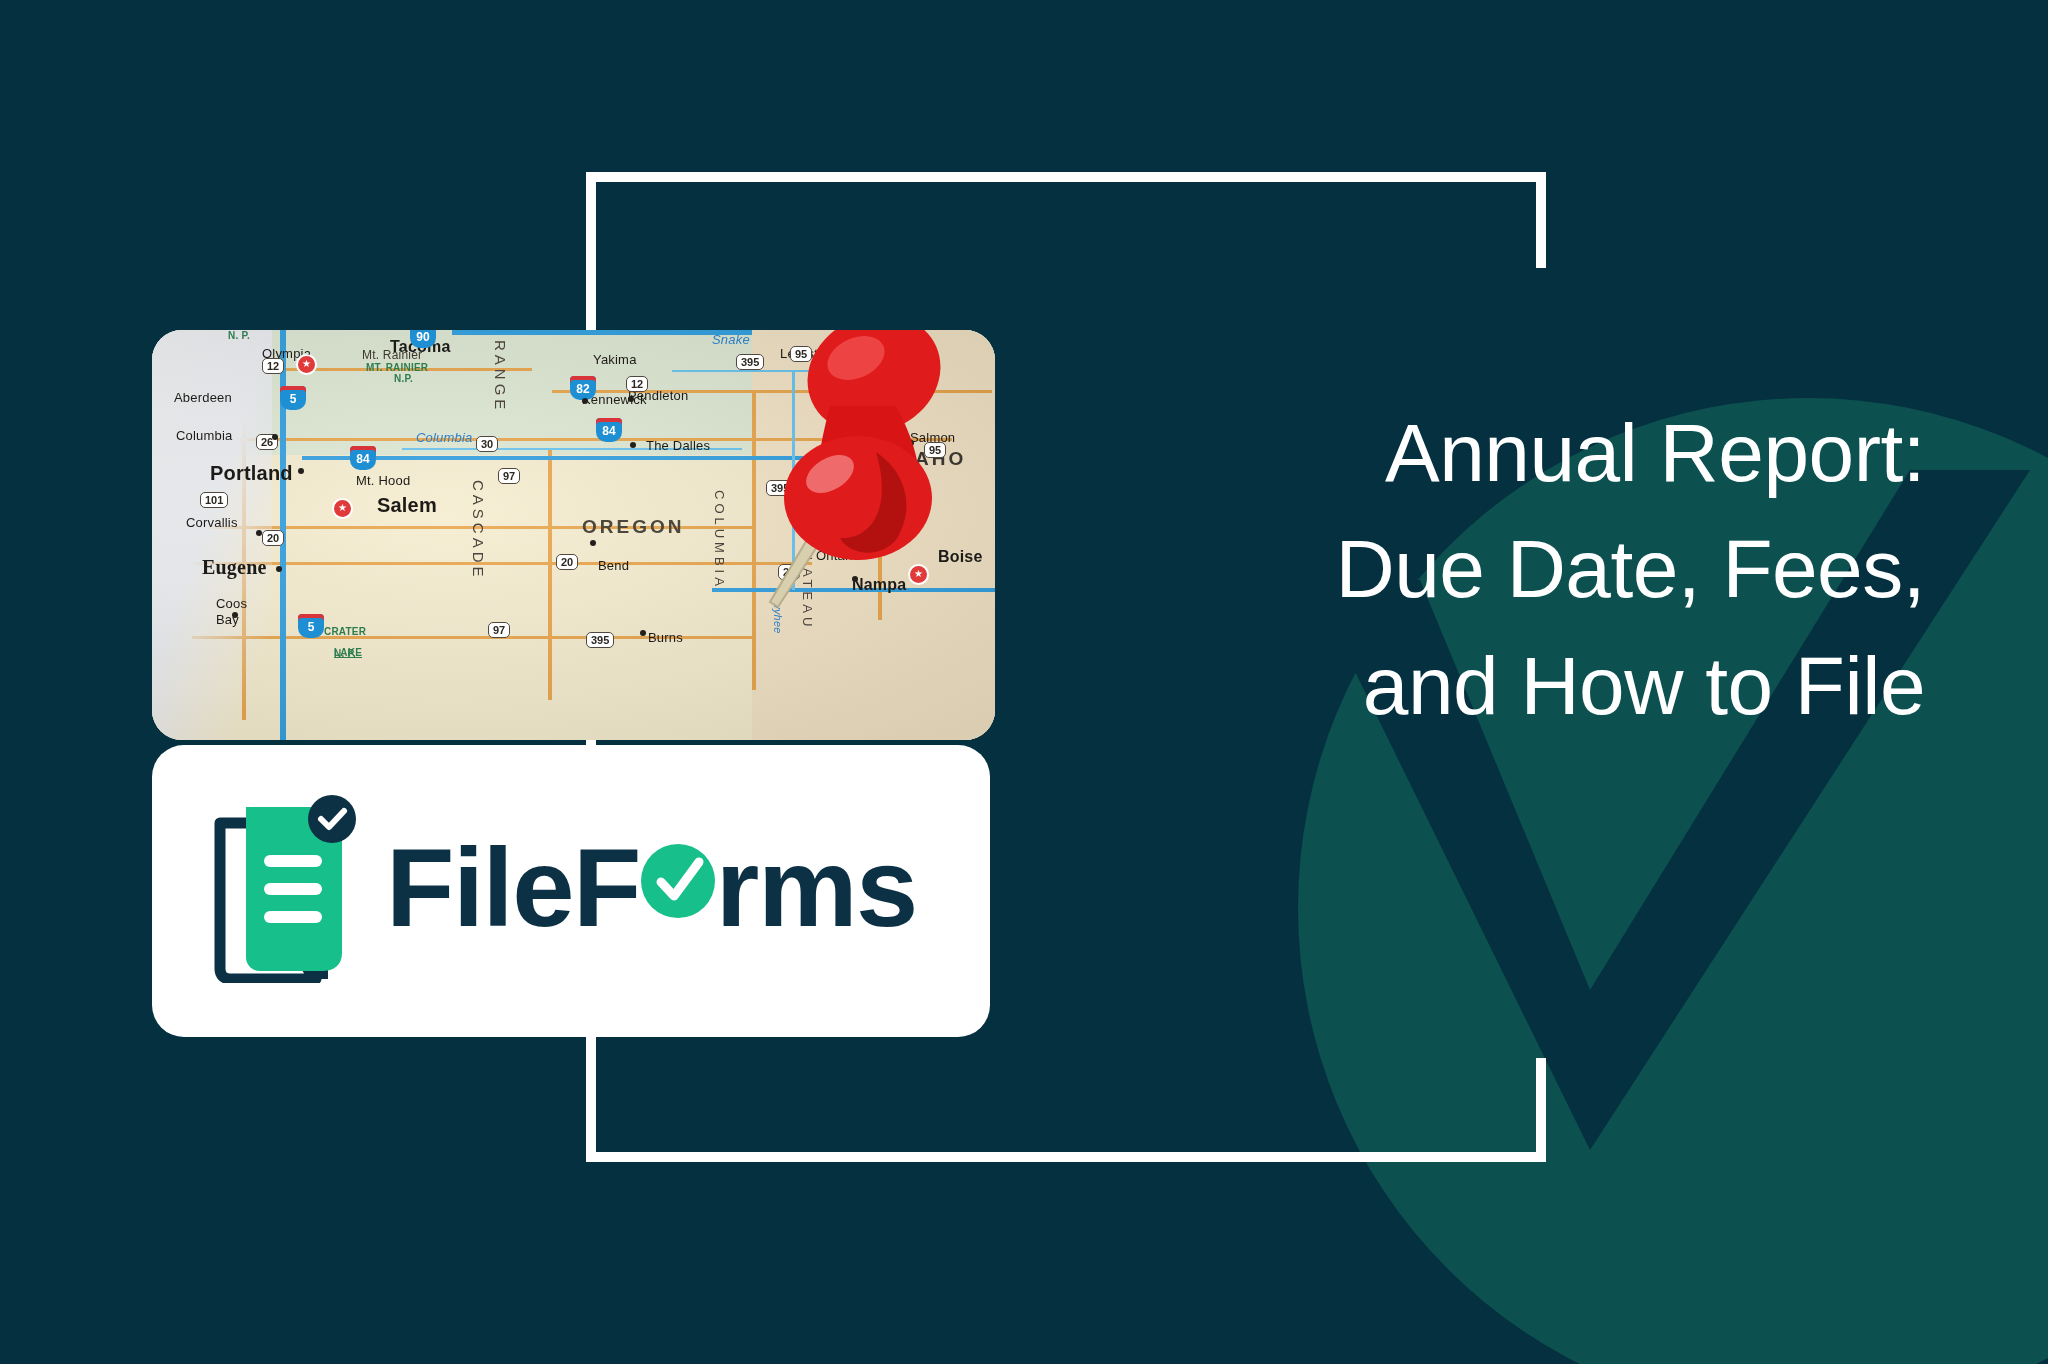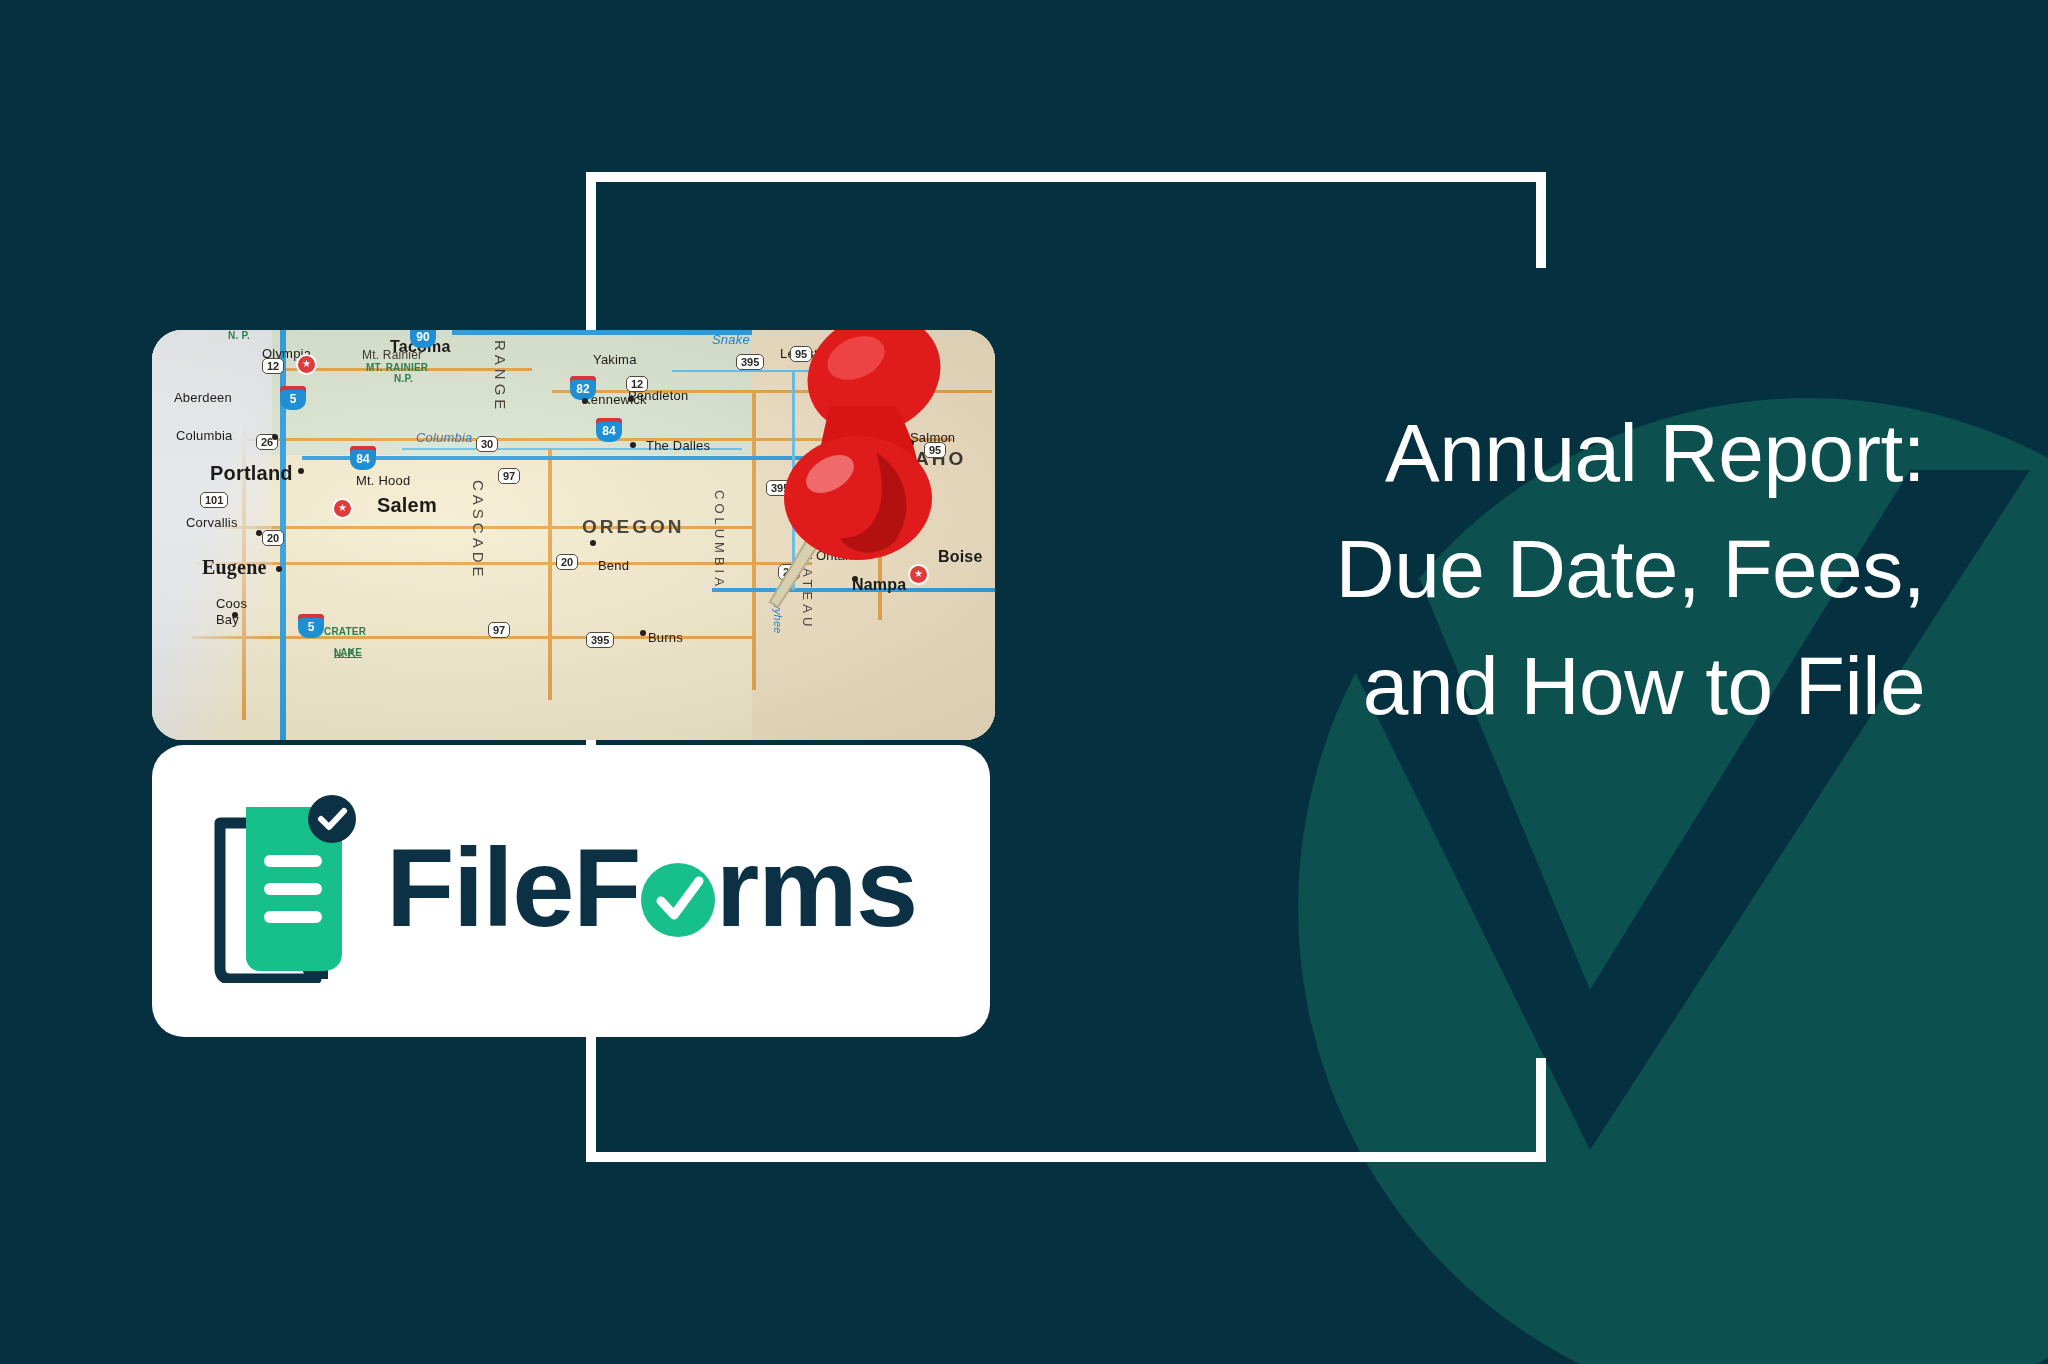--- a/index.html
+++ b/index.html
@@ -134,21 +134,21 @@
     display:flex; align-items:center; gap:22px;
   }
   .logo-mark { width: 152px; height: 190px; flex: none; }
   .logo-text {
     font-family: "Liberation Sans", sans-serif;
     font-weight: bold;
     font-size: 112px;
     line-height: 112px;
     color: #0c3145;
     letter-spacing: -1.5px;
-    display:flex; align-items:center;
+    display:flex; align-items:flex-start;
   }
   .logo-text .o-badge {
     display:inline-block; width:74px; height:74px; position:relative; margin:0 1px;
     transform: translateY(12px);
   }
 
   
   .headline {
     position: absolute;
     left: 1185px;

